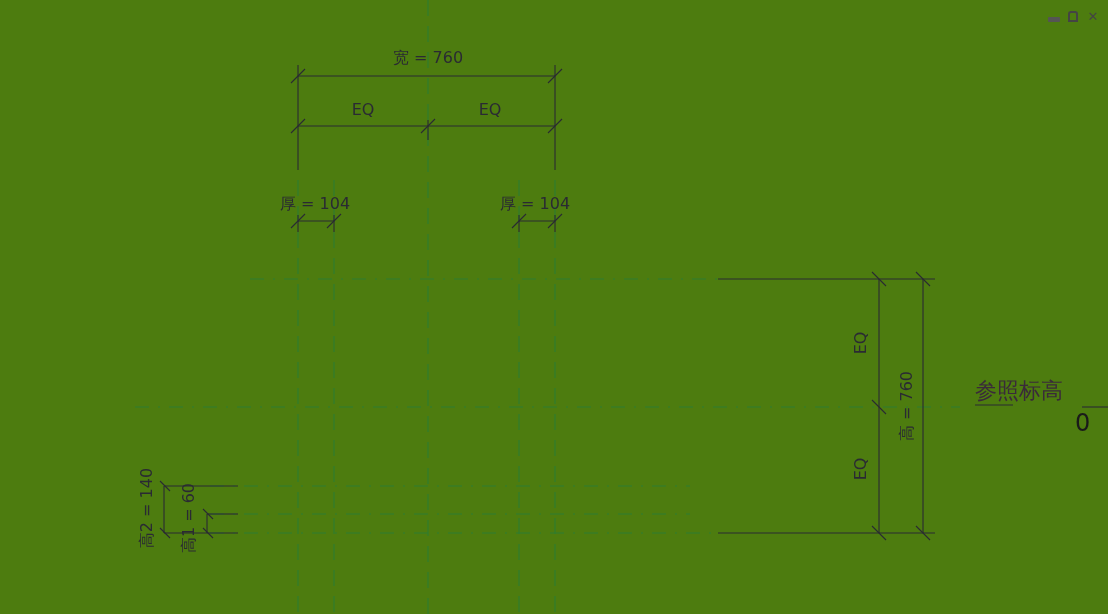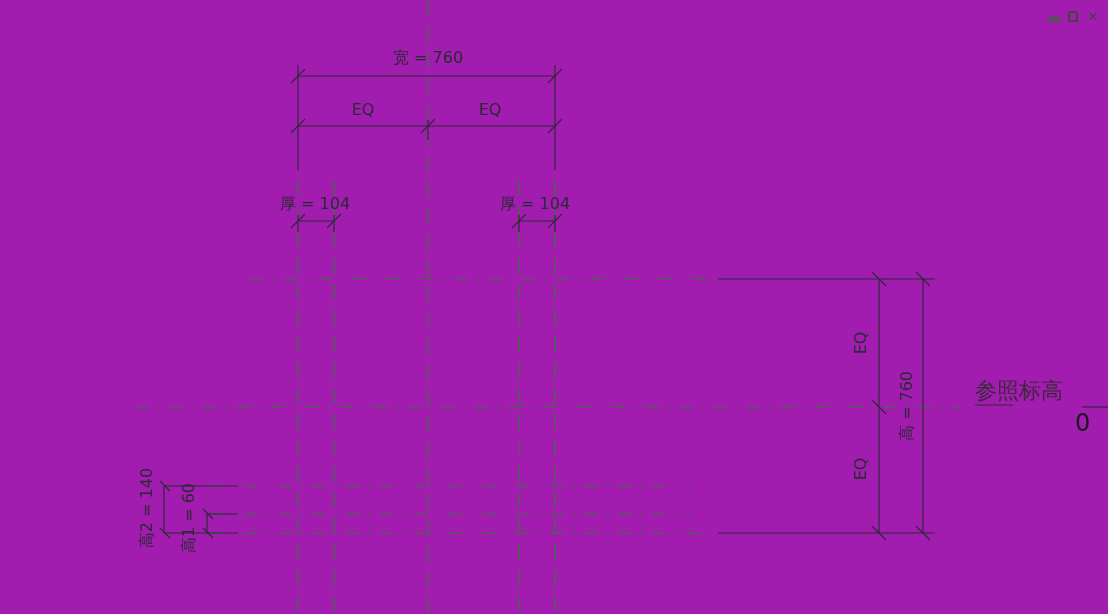--- a/index.html
+++ b/index.html
@@ -1,17 +1,17 @@
 <!DOCTYPE html>
 <html><head>
 <meta charset="utf-8">
 <style>
   html, body { margin: 0; padding: 0; background: #ffffff; }
   body { width: 1108px; height: 614px; overflow: hidden; position: relative; font-family: "DejaVu Sans", sans-serif; }
-  #canvas { position: absolute; left: 0; top: 0; width: 1108px; height: 614px; background: #a21caf; }
+  #canvas { position: absolute; left: 0; top: 0; width: 1108px; height: 614px; background: #4d7c0f; }
   .ref { stroke: #2e7d32; stroke-width: 1.1; stroke-dasharray: 14 9 2 9; fill: none; }
   .ref-v { stroke: #2e7d32; stroke-width: 1.1; stroke-dasharray: 16 10; fill: none; }
   .dim { stroke: #2a2a33; stroke-width: 1.1; fill: none; }
   .tick { stroke: #2a2a33; stroke-width: 1.1; }
   .lbl { font-family: "DejaVu Sans", sans-serif; font-size: 16px; fill: #2a2a33; }
   .lvl { font-family: "DejaVu Sans", sans-serif; font-size: 22px; fill: #3a2a3a; }
   .lvl0 { font-family: "DejaVu Sans", sans-serif; font-size: 24px; fill: #1a1a1a; }
   .win-ctrl { position: absolute; top: 8px; height: 16px; display: flex; align-items: center; justify-content: center; font-size: 13px; color: #333; cursor: pointer; }
   .win-min { left: 1046px; width: 16px; }
   .win-min span { display: block; width: 12px; height: 5px; background: #555; border-radius: 1px; margin-top: 6px; }

